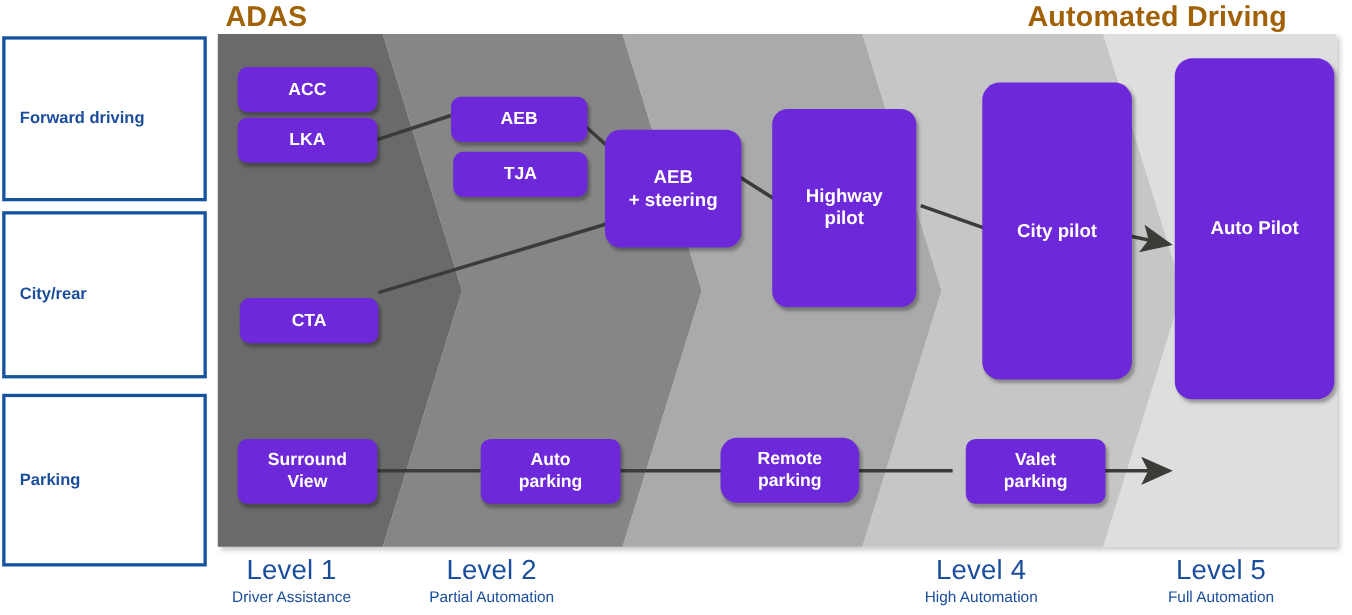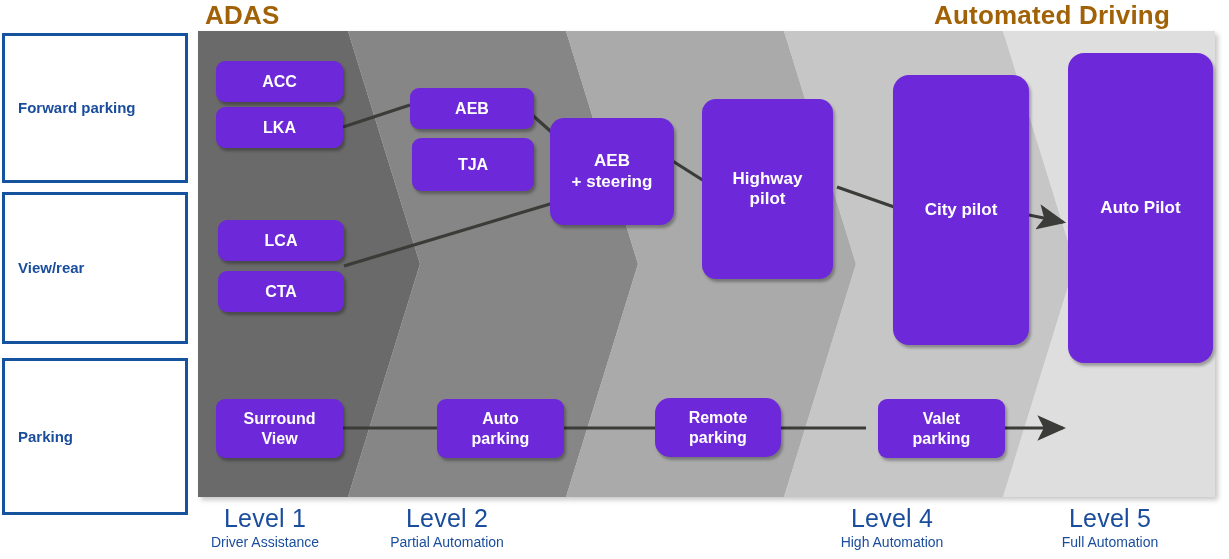--- a/index.html
+++ b/index.html
@@ -152,38 +152,37 @@
       <line x1="564" y1="428" x2="660" y2="428"></line>
       <line x1="777" y1="428" x2="866" y2="428"></line>
       <line x1="993" y1="428" x2="1063" y2="428" marker-end="url(#arrowhead)"></line>
     </g>
   </svg>
 
   <div class="heading" id="adas-title">ADAS</div>
   <div class="heading" id="ad-title">Automated Driving</div>
 
   <div class="cat-box" id="cat-0">
-    <span>Forward parking</span>
+    <span>Forward driving</span>
   </div>
   <div class="cat-box" id="cat-1">
-    <span>View/rear</span>
+    <span>City/rear</span>
   </div>
   <div class="cat-box" id="cat-2">
     <span>Parking</span>
   </div>
 
   <div class="node" style="left:216px; top:61px; width:127px; height:41px;">ACC</div>
 
   <div class="node" style="left:216px; top:107px; width:127px; height:41px;">LKA</div>
 
   <div class="node" style="left:410px; top:88px; width:124px; height:41px;">AEB</div>
 
-  <div class="node" style="left:412px; top:138px; width:122px; height:53px;">TJA</div>
-
-  <div class="node" style="left:218px; top:220px; width:126px; height:41px;">LCA</div>
+  <div class="node" style="left:412px; top:138px; width:122px; height:41px;">TJA</div>
+
 
   <div class="node" style="left:218px; top:271px; width:126px; height:41px;">CTA</div>
 
   <div class="node big" style="left:550px; top:118px; width:124px; height:107px;">AEB<br>+ steering</div>
 
   <div class="node big" style="left:702px; top:99px; width:131px; height:180px;">Highway<br>pilot</div>
 
   <div class="node tall" style="left:893px; top:75px; width:136px; height:270px; font-size:17px;">City pilot</div>
 
   <div class="node tall" style="left:1068px; top:53px; width:145px; height:310px; font-size:17px;">Auto Pilot</div>

